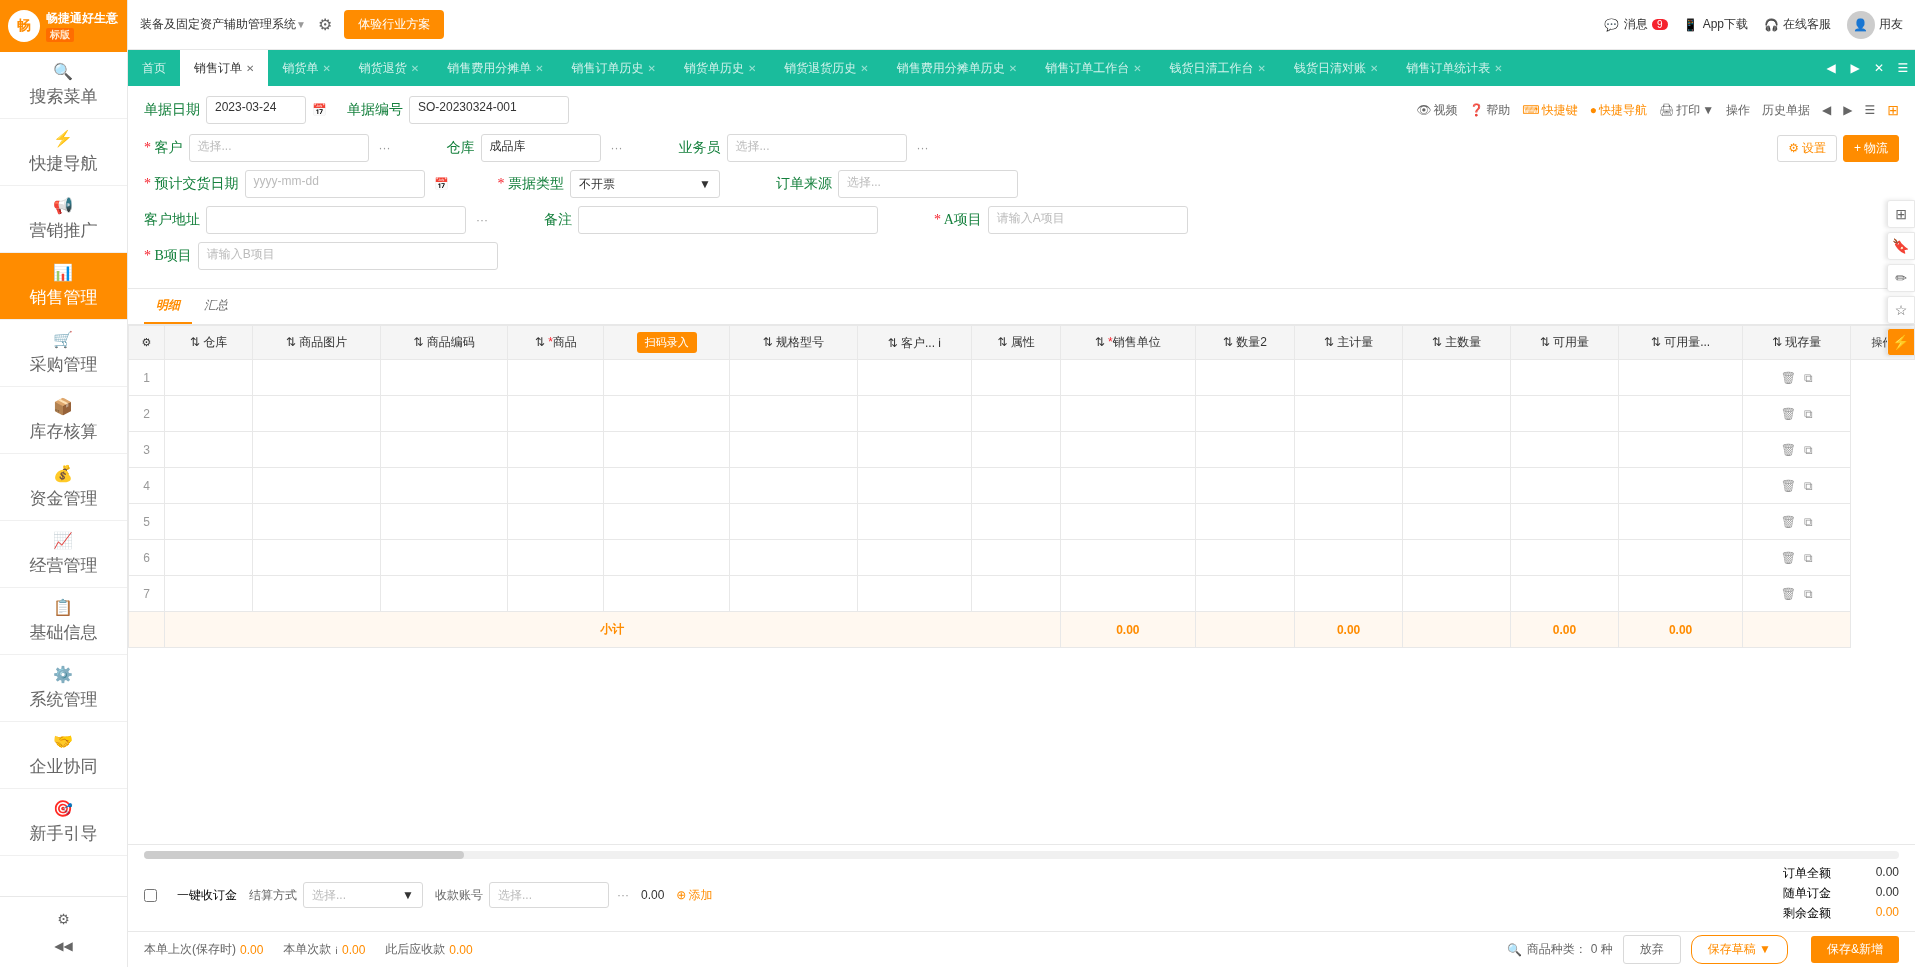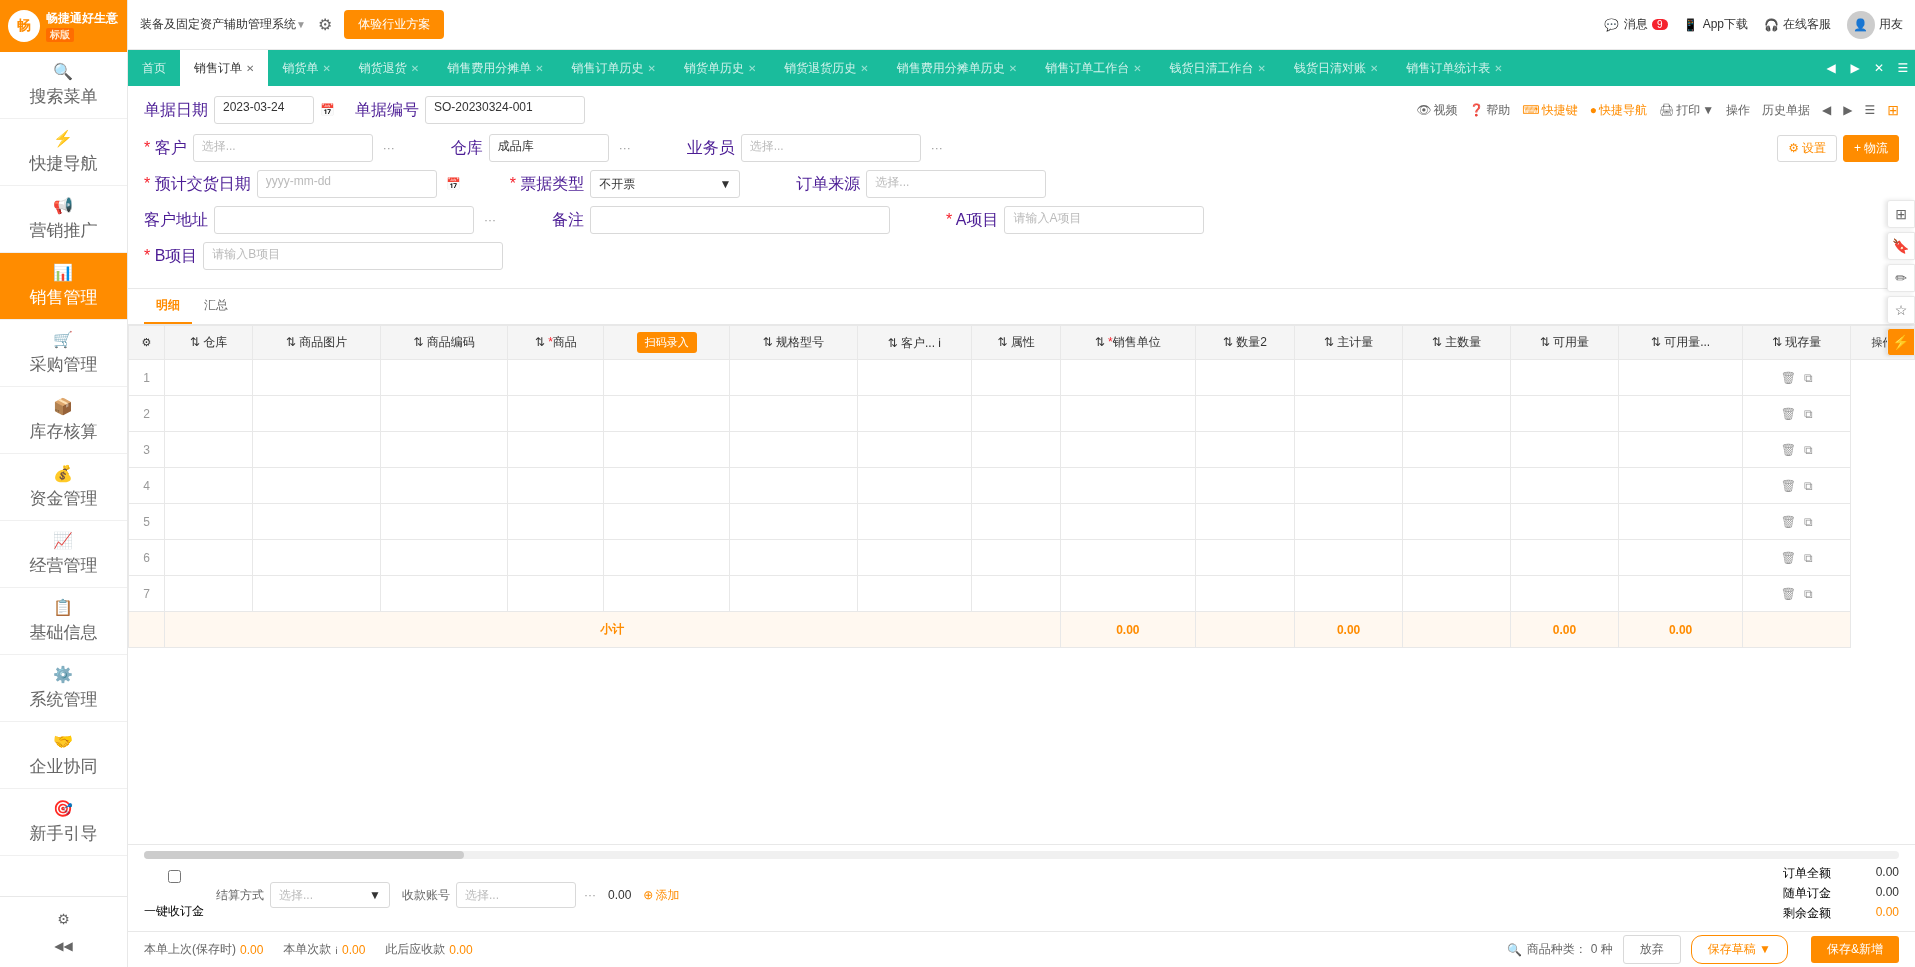--- a/index.html
+++ b/index.html
@@ -43,52 +43,52 @@
     .tabbar-arrow { width: 24px; height: 36px; display: flex; align-items: center; justify-content: center; cursor: pointer; font-size: 12px; }
 
     
     .form-area { background: #fff; padding: 10px 16px; border-bottom: 1px solid #e8e8e8; }
     .form-header { display: flex; align-items: center; gap: 20px; margin-bottom: 10px; }
     .form-header-right { margin-left: auto; display: flex; align-items: center; gap: 12px; font-size: 12px; color: #666; }
     .form-header-btn { cursor: pointer; color: #666; display: flex; align-items: center; gap: 2px; }
     .form-header-btn.orange { color: #ff8c00; }
     .form-row { display: flex; align-items: center; gap: 16px; margin-bottom: 8px; flex-wrap: wrap; }
     .form-field { display: flex; align-items: center; gap: 6px; }
-    .form-field label { color: #4c1d95; white-space: nowrap; font-size: 16px; }
+    .form-field label { color: #15803d; white-space: nowrap; font-size: 14px; font-family: Liberation Serif, serif; }
     .form-field label.required::before { content: '* '; color: #f5222d; }
     .form-field .ellipsis { color: #999; cursor: pointer; margin-left: 4px; }
     .form-select { border: 1px solid #d9d9d9; border-radius: 3px; padding: 3px 8px; font-size: 12px; height: 28px; min-width: 120px; color: #333; cursor: pointer; display: flex; align-items: center; justify-content: space-between; background: #fff; }
     .form-input { border: 1px solid #d9d9d9; border-radius: 3px; padding: 3px 8px; font-size: 12px; height: 28px; background: #fff; color: #333; }
     .form-input.placeholder-text { color: #bbb; }
     .action-btn { padding: 4px 10px; border-radius: 3px; cursor: pointer; font-size: 12px; display: flex; align-items: center; gap: 3px; border: 1px solid transparent; }
     .action-btn.set { background: #fff; border-color: #d9d9d9; color: #ff8c00; }
     .action-btn.add { background: #ff8c00; color: #fff; border-color: #ff8c00; }
 
     
     .table-section { background: #fff; flex: 1; display: flex; flex-direction: column; overflow: hidden; }
-    .table-tabs { display: flex; border-bottom: 1px solid #e8e8e8; padding: 0 16px; }
+    .table-tabs { display: flex; border-bottom: 1px solid #e8e8e8; padding: 0 16px; font-style: italic; }
     .table-tab { padding: 8px 12px; cursor: pointer; font-size: 12px; color: #666; border-bottom: 2px solid transparent; }
     .table-tab.active { color: #ff8c00; border-bottom-color: #ff8c00; font-weight: bold; }
     .table-wrapper { flex: 1; overflow: auto; }
     table { width: 100%; border-collapse: collapse; }
     th { background: #f5f5f5; border: 1px solid #e8e8e8; padding: 6px 8px; text-align: center; white-space: nowrap; font-weight: normal; color: #333; font-size: 11px; position: sticky; top: 0; z-index: 2; }
     td { border: 1px solid #e8e8e8; padding: 4px 6px; text-align: center; color: #333; height: 36px; }
     td.row-num { color: #999; width: 36px; }
     .scan-btn { background: #ff8c00; color: #fff; border: none; padding: 3px 8px; border-radius: 3px; cursor: pointer; font-size: 11px; }
 
     
     .subtotal-row td { background: #fff8f0; color: #ff8c00; font-weight: bold; }
     .subtotal-label { color: #ff8c00; }
 
     
     .table-footer { border-top: 1px solid #e8e8e8; padding: 6px 16px; background: #fff; }
     .scroll-track { background: #f0f0f0; height: 8px; border-radius: 4px; margin-bottom: 6px; }
     .scroll-thumb { background: #ccc; height: 8px; border-radius: 4px; width: 320px; }
     .footer-bottom { display: flex; align-items: center; gap: 12px; }
-    .checkbox-label { display: flex; align-items: center; gap: 20px; cursor: pointer; font-size: 12px; flex-direction: column; }
+    .checkbox-label { display: flex; align-items: center; gap: 20px; cursor: pointer; font-size: 12px; }
     .footer-field { display: flex; align-items: center; gap: 6px; }
     .footer-field label { color: #666; white-space: nowrap; }
     .add-btn { color: #ff8c00; cursor: pointer; display: flex; align-items: center; gap: 2px; }
     .amount-value { color: #333; font-size: 12px; }
     .summary-row { display: flex; justify-content: flex-end; gap: 8px; margin-bottom: 3px; }
     .summary-row .val { color: #333; min-width: 60px; text-align: right; }
     .summary-row .val.orange { color: #ff8c00; }
 
     
     .status-bar { background: #fff; border-top: 1px solid #e8e8e8; height: 36px; display: flex; align-items: center; padding: 0 16px; gap: 20px; font-size: 12px; color: #666; }

